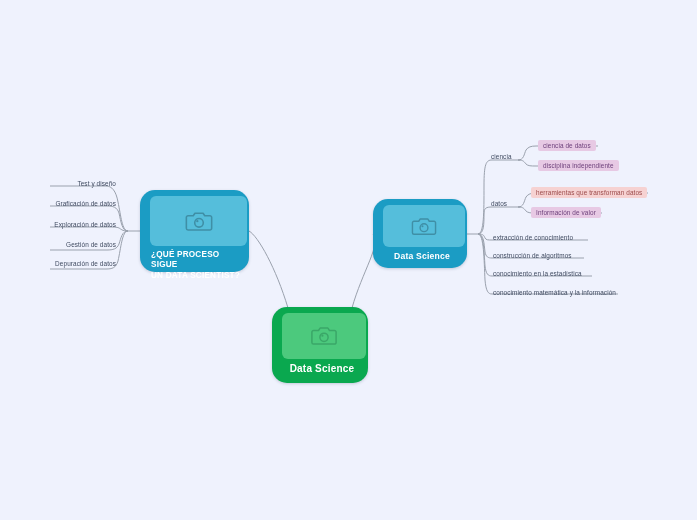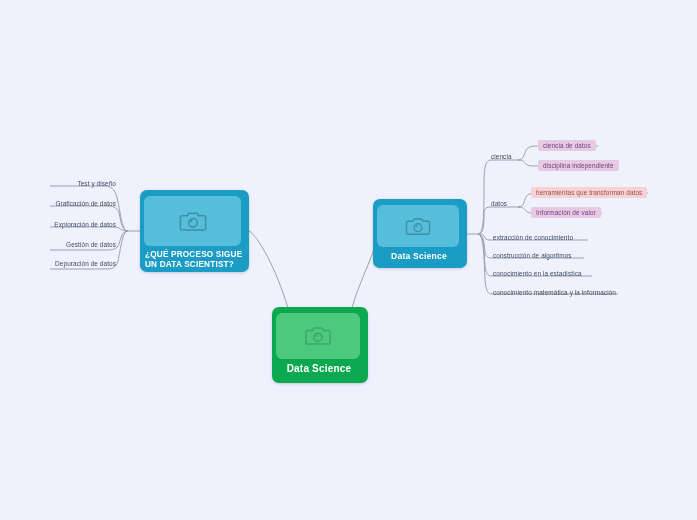--- a/index.html
+++ b/index.html
@@ -22,23 +22,23 @@
     position: absolute;
     left: 0;
     top: 0;
     width: 697px;
     height: 520px;
   }
 
   
   .card {
     position: absolute;
-    border-radius: 7px;
+    border-radius: 15px;
     box-sizing: border-box;
-    padding: 6px 6px 4px 4px;
+    padding: 6px 6px 4px 10px;
     box-shadow: 0 1px 3px rgba(40,60,90,0.22);
   }
   .card .thumb {
     border-radius: 6px;
     display: flex;
     align-items: center;
     justify-content: center;
   }
   .card .caption {
     color: #ffffff;

